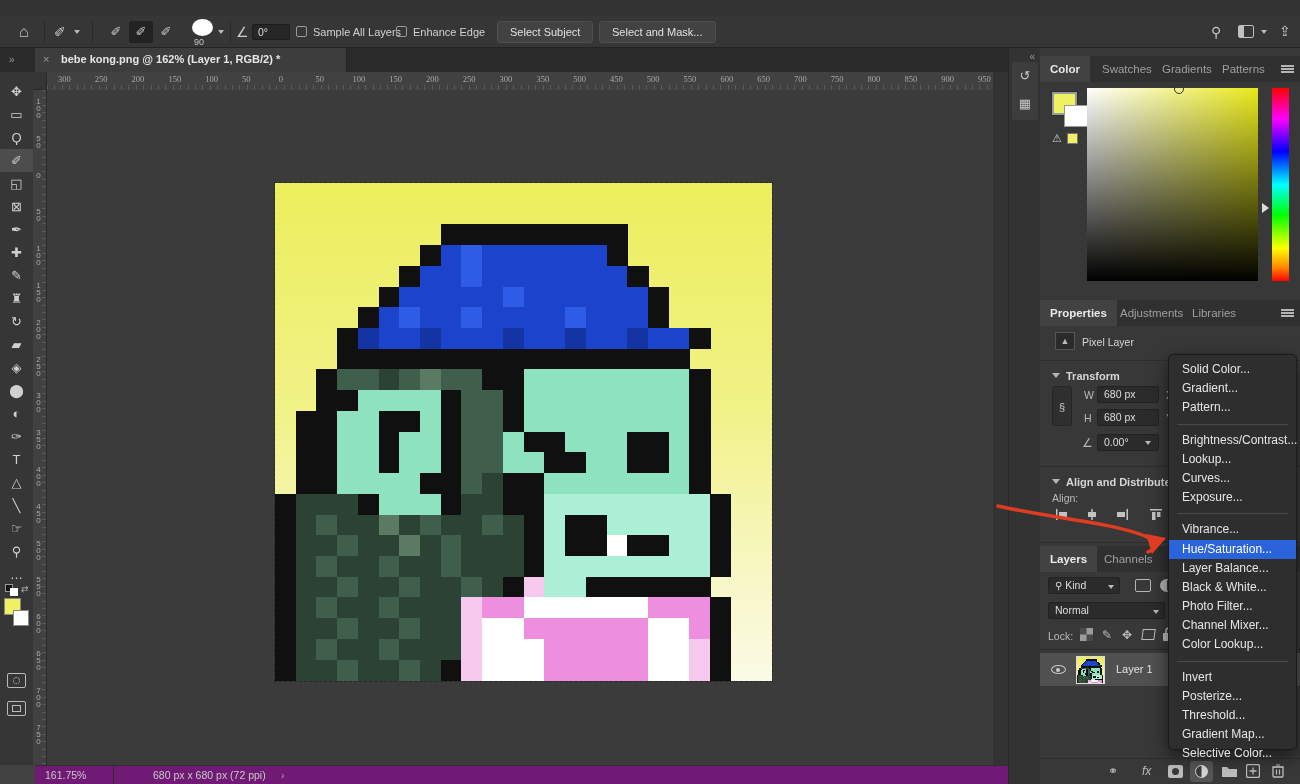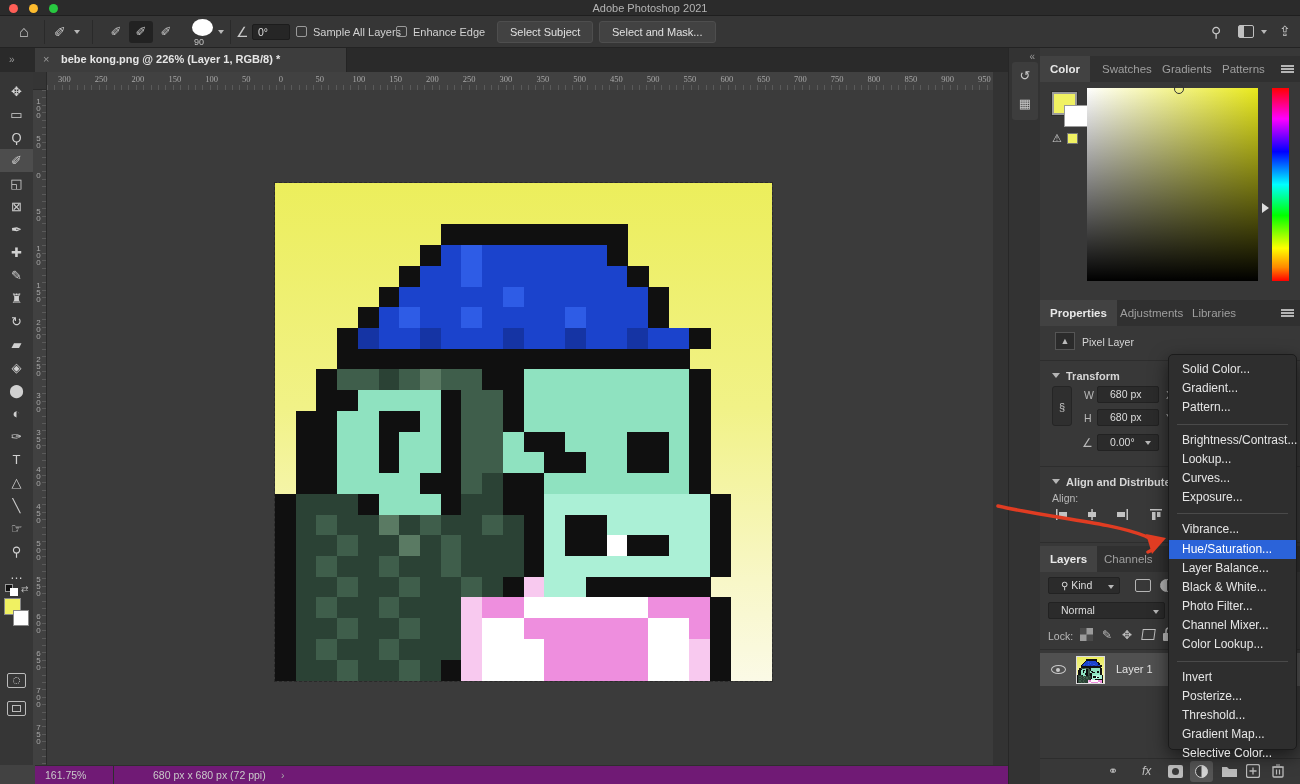--- a/index.html
+++ b/index.html
@@ -68,21 +68,21 @@
 
   
   #rightpanel { left:1040px; top:48px; width:260px; height:736px; background:#383838; }
   .ptabs { position:absolute; left:0; width:260px; height:26px; background:#303030; }
   .ptab { position:absolute; top:0; height:26px; line-height:26px; font-size:11.5px; color:#9f9f9f; padding:0 10px; }
   .ptab.active { background:#424242; color:#e8e8e8; font-weight:bold; }
   .hamburger { position:absolute; right:6px; top:9px; width:13px; height:8px; border-top:2px solid #b5b5b5; border-bottom:2px solid #b5b5b5; }
   .hamburger:after { content:""; display:block; height:2px; background:#b5b5b5; margin-top:1px; }
   .section-label { font-size:11px; color:#d6d6d6; font-weight:bold; }
   .disclosure { display:inline-block; width:0; height:0; border-left:4px solid transparent; border-right:4px solid transparent; border-top:5px solid #b5b5b5; margin-right:6px; vertical-align:2px; }
-  .pfield { position:absolute; height:17px; background:#2b2b2b; border:1px solid #222; border-radius:2px; font-size:10.5px; color:#ddd; padding:1px 12px; }
+  .pfield { position:absolute; height:17px; background:#2b2b2b; border:1px solid #222; border-radius:2px; font-size:10.5px; color:#ddd; padding:1px 6px; }
   .plabel { position:absolute; font-size:10.5px; color:#b9b9b9; }
   .divider { position:absolute; left:0; width:260px; height:1px; background:#2d2d2d; }
 
   
   #color-field { position:absolute; left:47px; top:40px; width:171px; height:193px;
     background:linear-gradient(to top, #000, rgba(0,0,0,0) 100%), linear-gradient(to right, #fff, #e9e91c); }
   #picker-cursor { position:absolute; left:87px; top:-4px; width:10px; height:10px; border:1.5px solid #333; border-radius:50%; }
   #hue-bar { position:absolute; left:232px; top:40px; width:17px; height:193px;
     background:linear-gradient(180deg,#f00 0%,#f0f 16%,#00f 33%,#0ff 50%,#0f0 66%,#ff0 83%,#f80 93%,#f00 100%); }
   #hue-marker { position:absolute; left:222px; top:155px; width:0; height:0; border-top:5px solid transparent; border-bottom:5px solid transparent; border-left:7px solid #ddd; }
@@ -104,26 +104,20 @@
   .menu-item.hl { background:#2b63d9; color:#fff; }
   .menu-sep { height:1px; background:#4a4a4a; margin:6px 8px; }
 
   svg.ic { display:block; }
 </style>
 </head>
 <body>
 
 <div id="app">
 
-  <div class="abs" id="titlebar">
-    <div class="tlight" style="left:9px;background:#ff5f57"></div>
-    <div class="tlight" style="left:29px;background:#febc2e"></div>
-    <div class="tlight" style="left:49px;background:#28c840"></div>
-    <div id="title-text">Adobe Photoshop 2021</div>
-  </div>
 
   <div class="abs" id="optionsbar">
     <div class="ob-icon" style="left:19px;top:7px;font-size:16px">⌂</div>
     <div class="ob-sep" style="left:44px"></div>
     <div class="ob-icon" style="left:54px;top:8px">✐</div>
     <div class="chev" style="left:74px;top:14px"></div>
     <div class="ob-sep" style="left:92px"></div>
     <div class="tool-mode" style="left:104px">✐</div>
     <div class="tool-mode active" style="left:129px">✐</div>
     <div class="tool-mode" style="left:154px">✐</div>
@@ -144,21 +138,21 @@
         <div style="width:5px;height:100%;background:#c0c0c0"></div>
       </div>
     <div class="chev" style="left:1261px;top:14px"></div>
     <div class="ob-icon" style="left:1279px;top:7px">⇪</div>
   </div>
 
   <div class="abs" id="tabbar">
     <div class="dbl-chev abs" style="left:9px;top:6px">»</div>
     <div id="doc-tab">
       <span class="close">×</span>
-      <span class="label">bebe kong.png @ 226% (Layer 1, RGB/8) *</span>
+      <span class="label">bebe kong.png @ 162% (Layer 1, RGB/2) *</span>
     </div>
   </div>
 
   <div class="abs" id="toolbar">
     <div id="tools" style="position:absolute;top:8px;width:33px">
         <div class="tool">✥</div>
         <div class="tool">▭</div>
         <div class="tool">Ϙ</div>
         <div class="tool active">✐</div>
         <div class="tool">◱</div>

